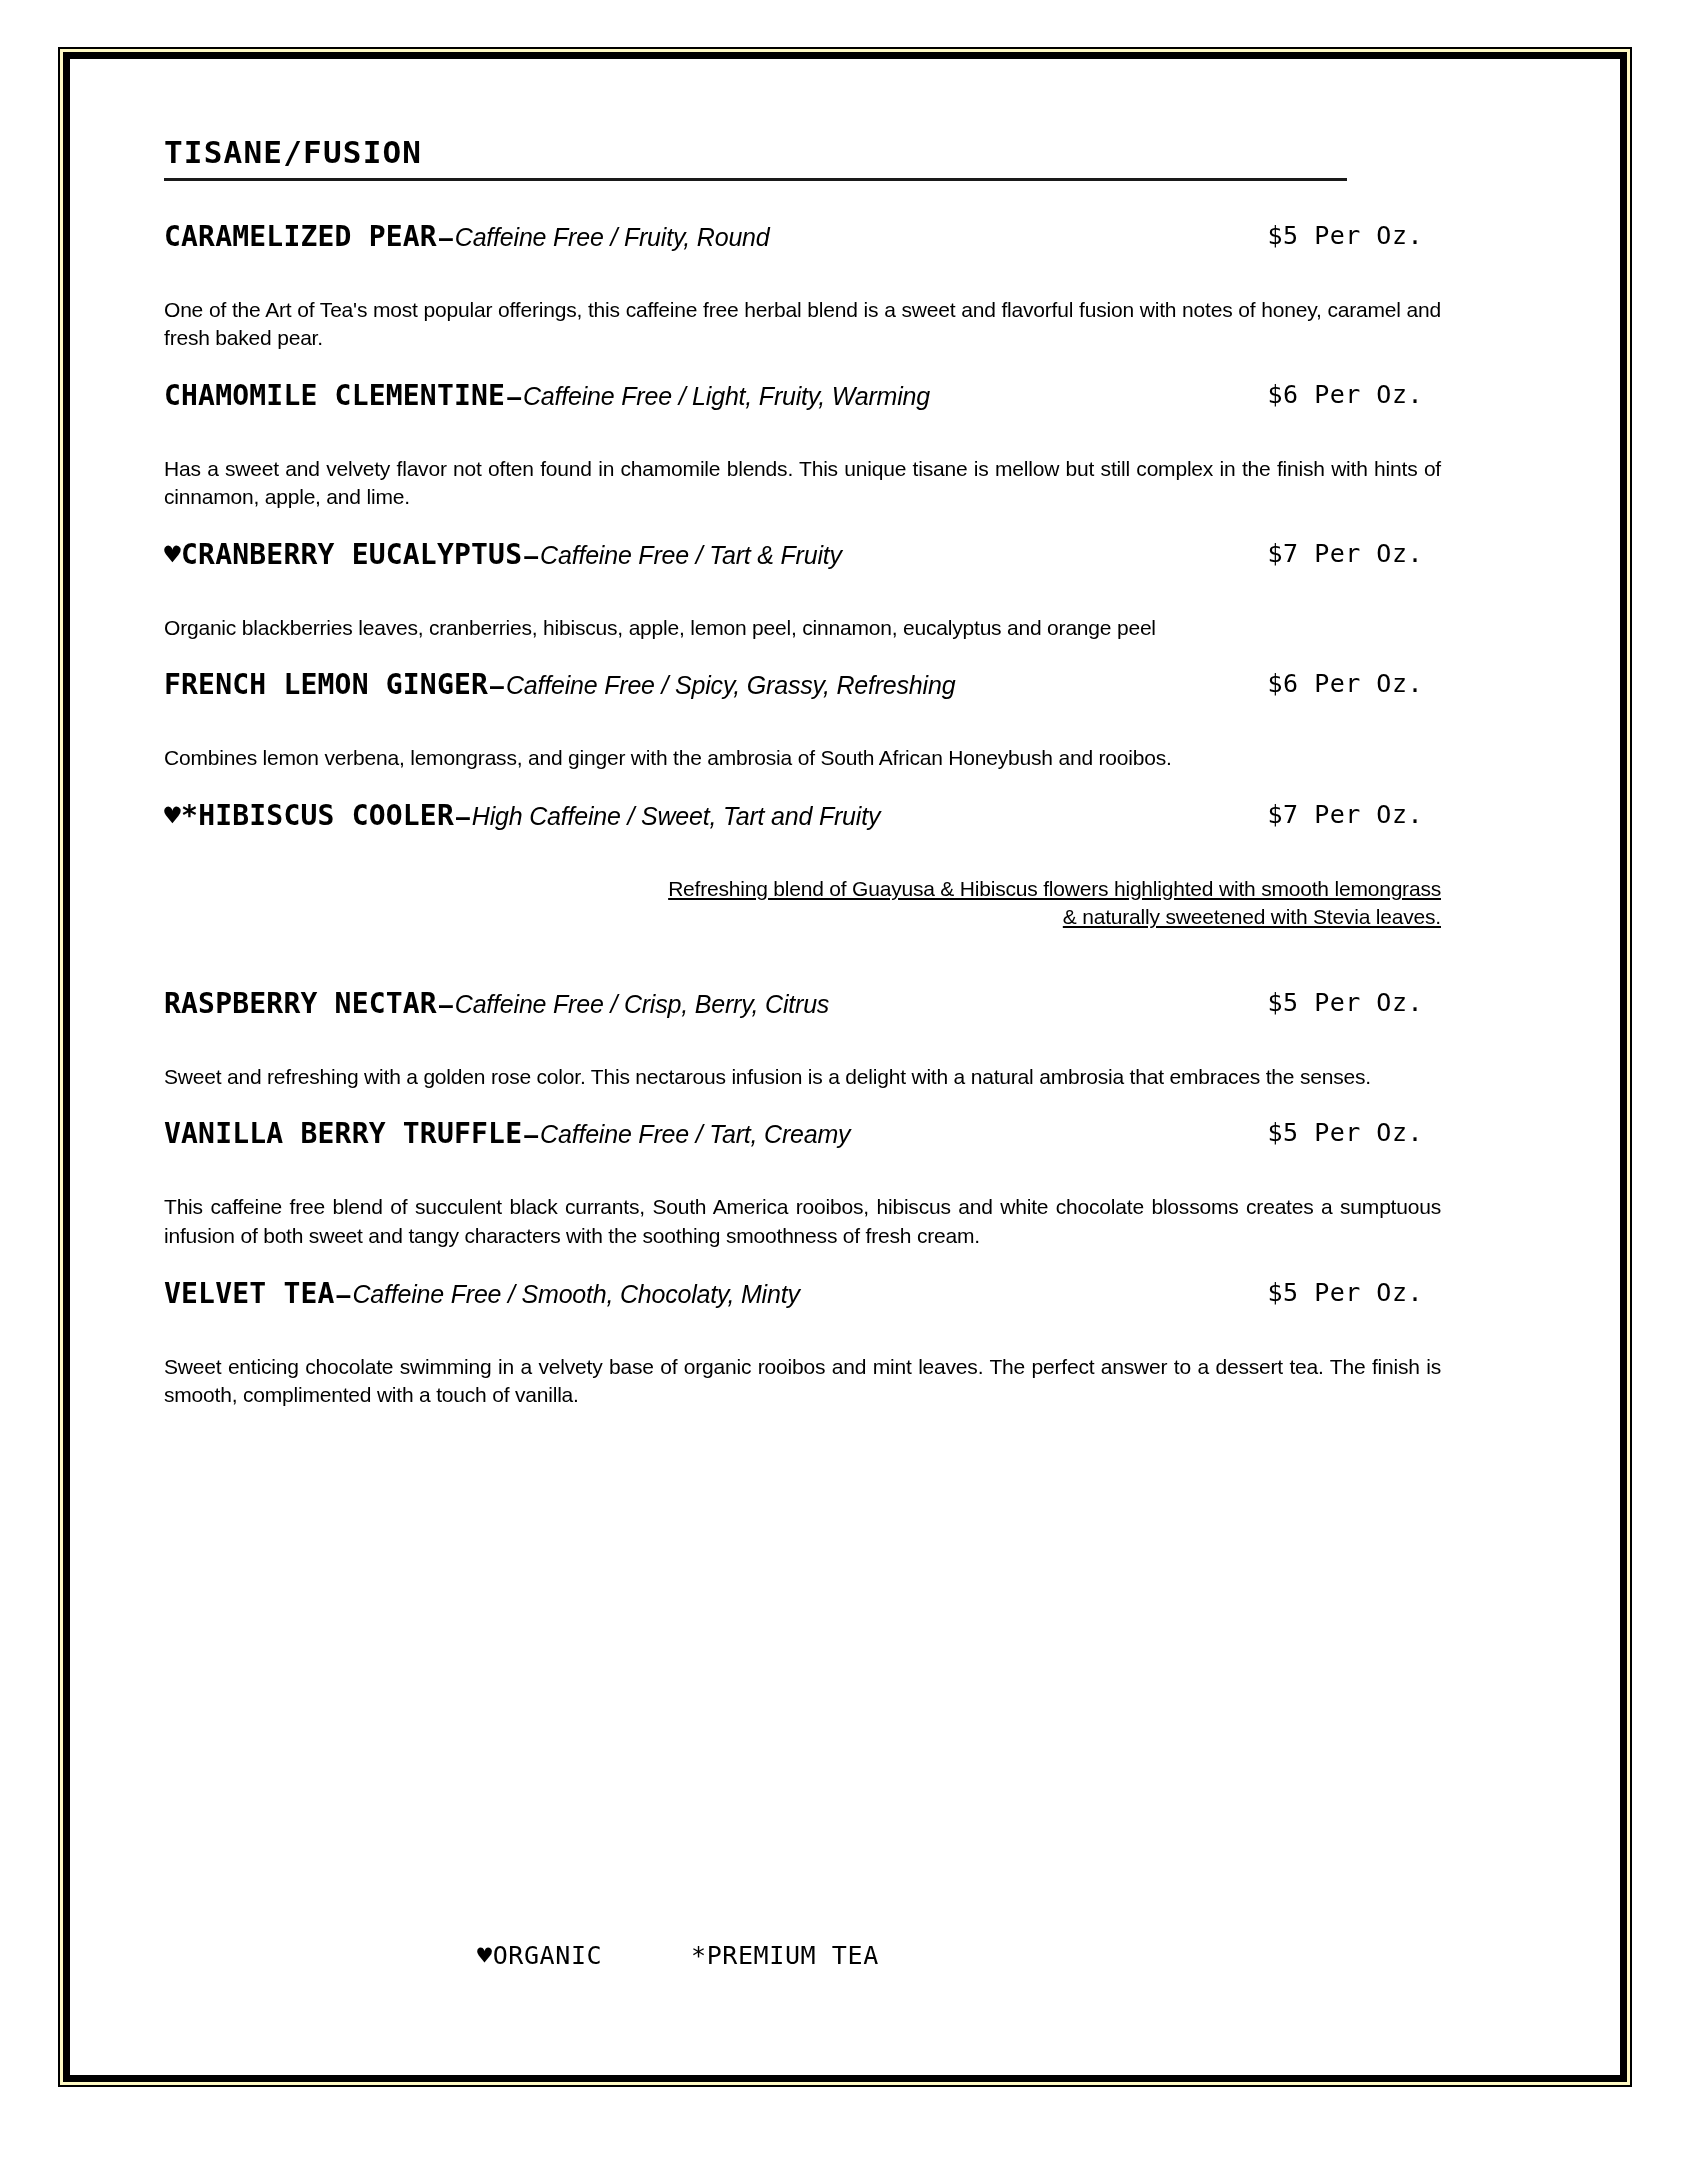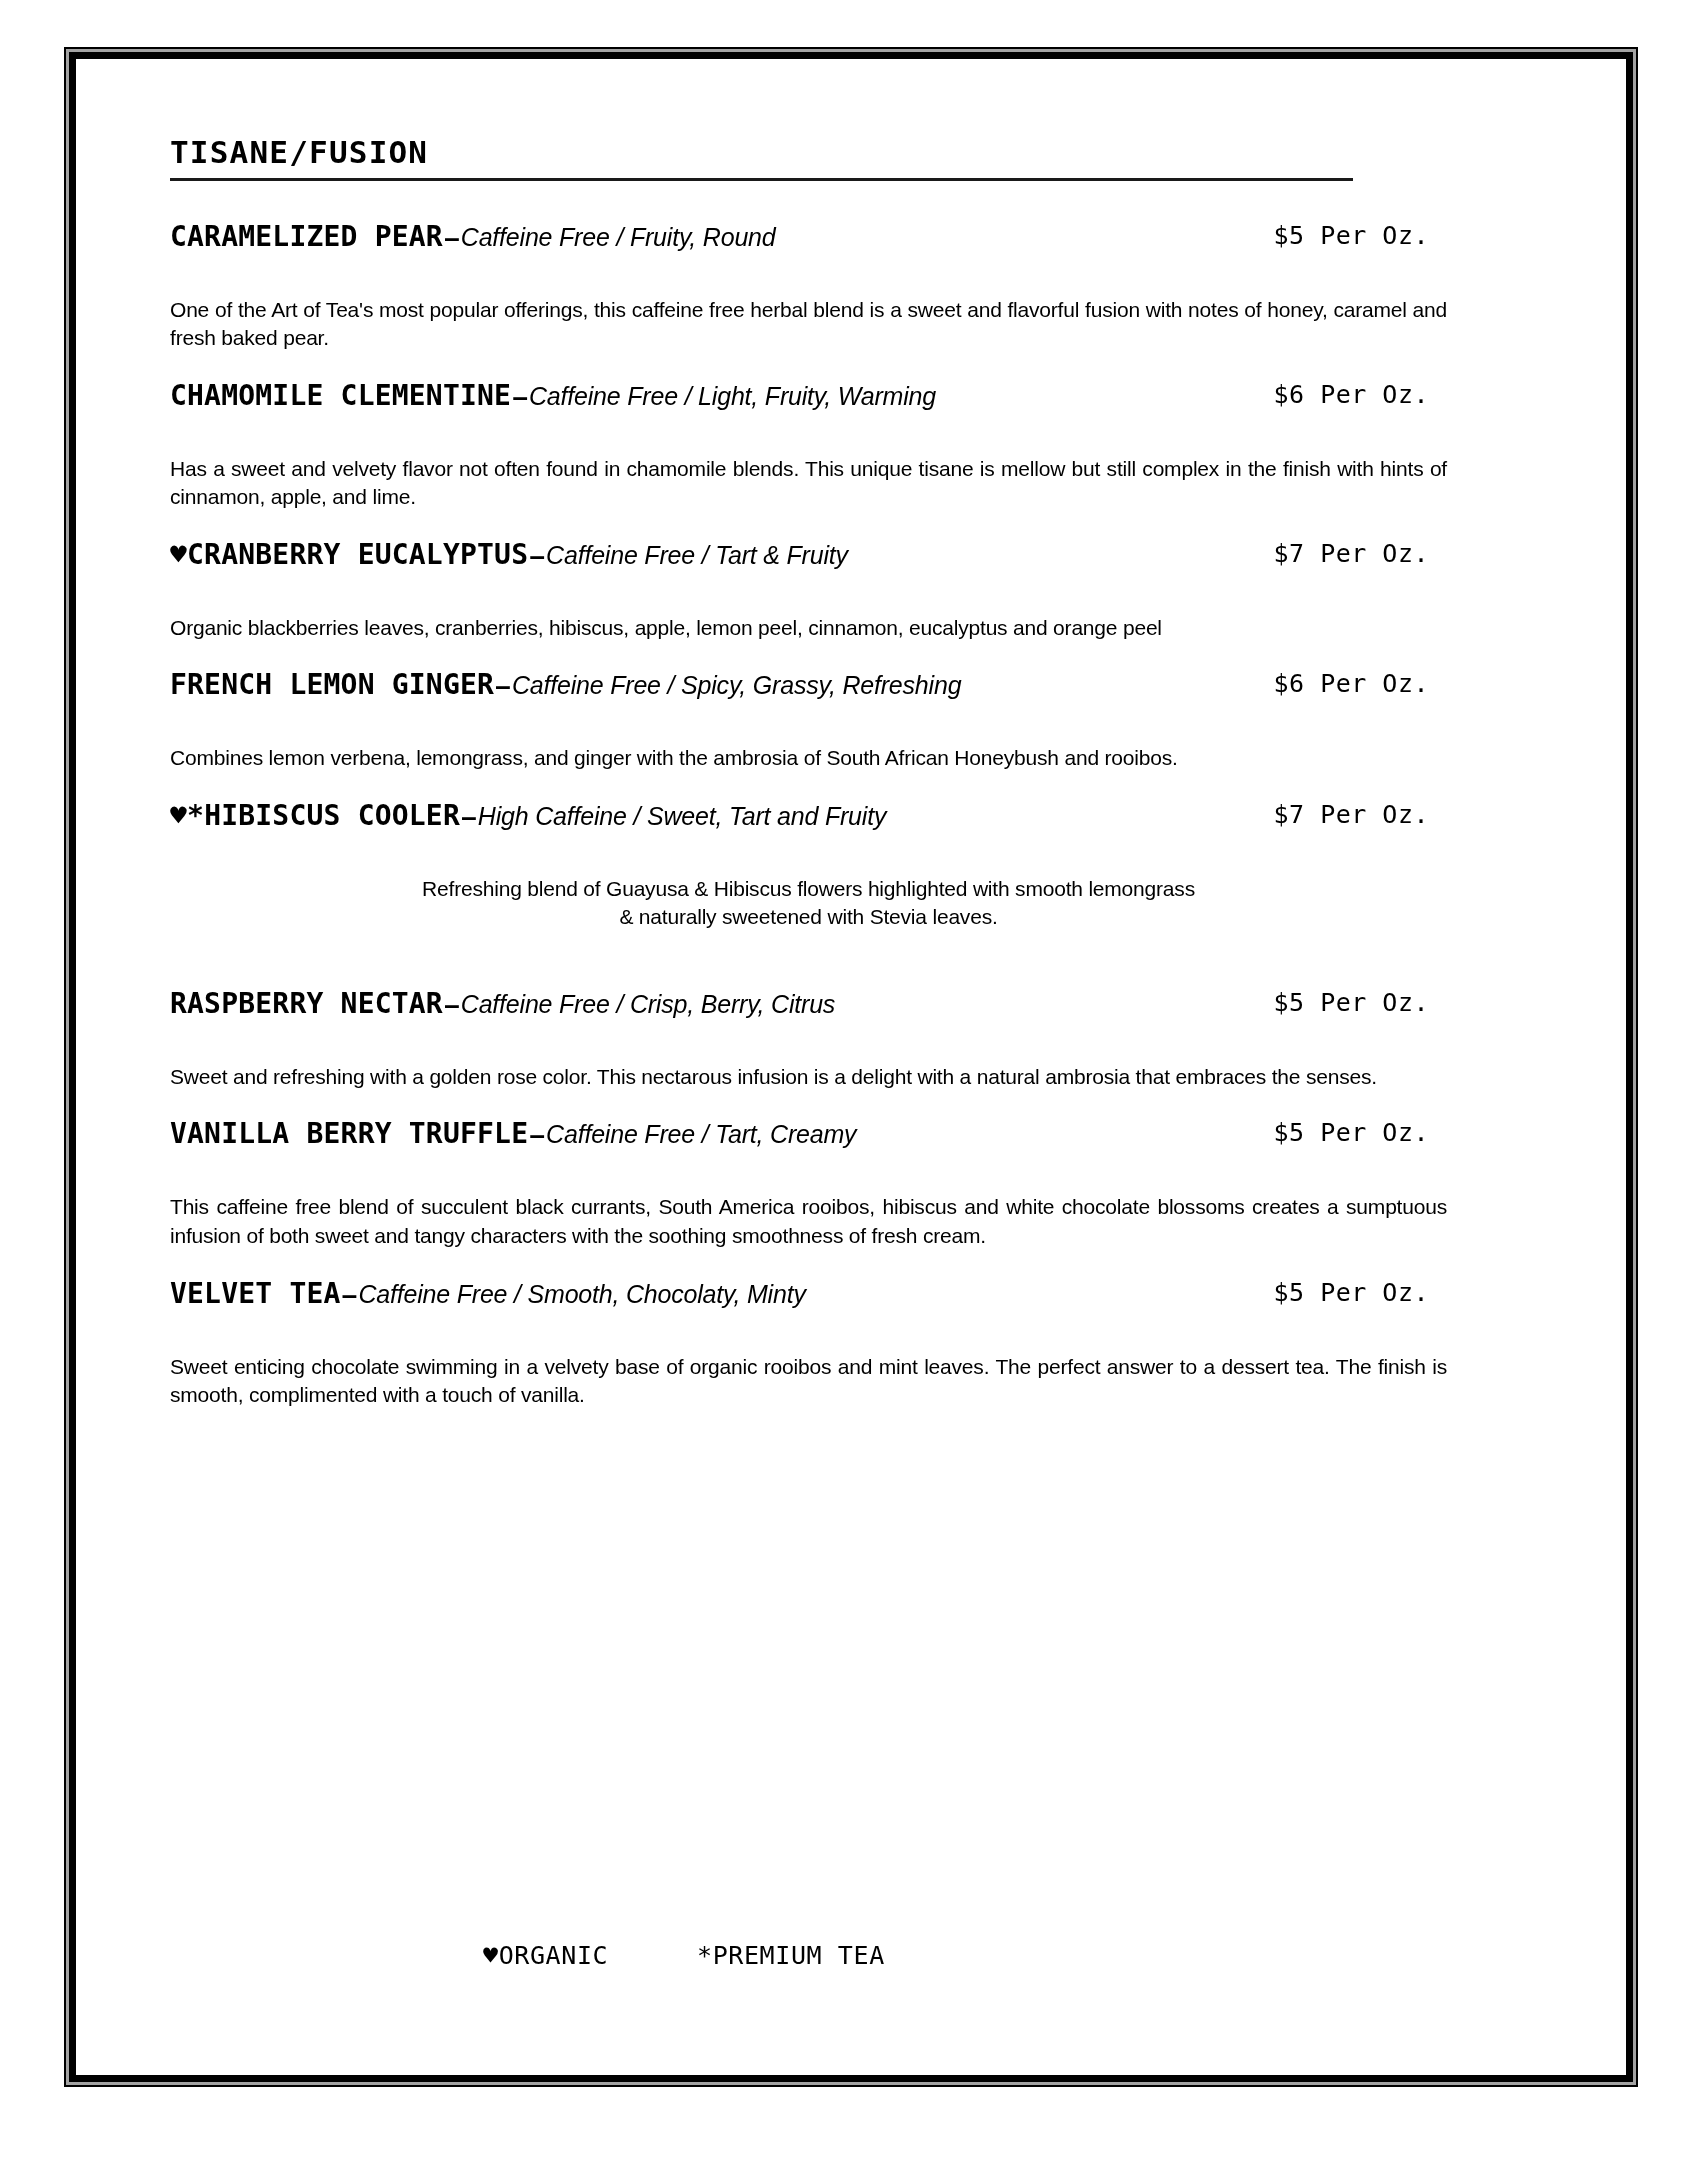--- a/index.html
+++ b/index.html
@@ -10,27 +10,27 @@
   body {
     width: 1683px;
     height: 2178px;
     font-family: "Liberation Sans", sans-serif;
     -webkit-font-smoothing: antialiased;
   }
 
   
   .page {
     position: absolute;
-    left: 64px;
+    left: 58px;
     top: 47px;
     width: 1574px;
     height: 2040px;
     border: 2px solid #000000;
     box-sizing: border-box;
-    background: #a3a3a3;
+    background: #fef9c3;
   }
   .page-inner {
     position: absolute;
     left: 3px;
     top: 3px;
     right: 3px;
     bottom: 3px;
     border: 7px solid #000000;
     box-sizing: border-box;
     background: #ffffff;
@@ -109,21 +109,22 @@
     font-family: "Liberation Sans", sans-serif;
     font-size: 21px;
     line-height: 1.36;
     color: #000000;
     text-align: justify;
     letter-spacing: -0.2px;
     width: 1277px;
     margin-top: 40px;
   }
   .entry-body.flush {
-    text-align: center;
+    text-align: right;
+    text-decoration: underline;
   }
   .entry-body.flush br { line-height: 1.36; }
 
   
   .entry.gap-lg { margin-bottom: 55px; }
 
   
   .legend {
     position: absolute;
     left: 94px;

